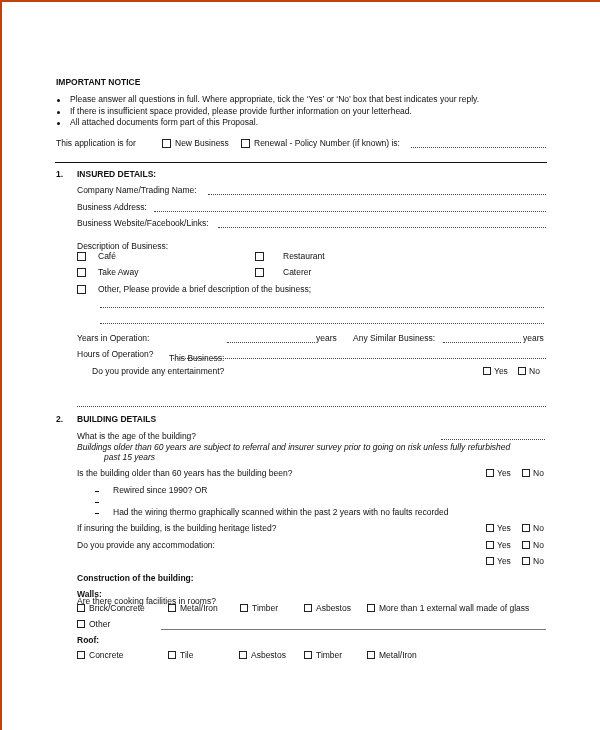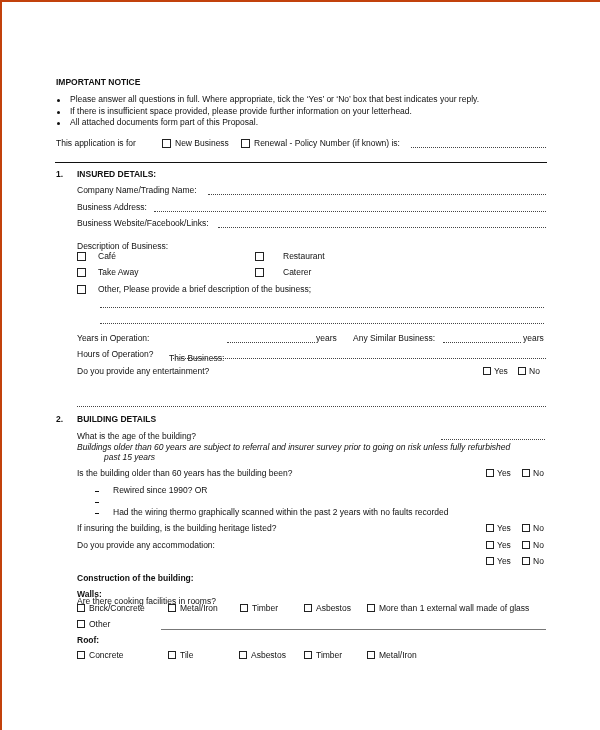--- a/index.html
+++ b/index.html
@@ -88,21 +88,21 @@
   <div class="abs" style="left:167px; top:331px;margin-top:20px;">This Business:</div>
   <div class="dots" style="left:225px; width:88px; top:340px;"></div>
   <div class="abs" style="left:314px; top:331px;">years</div>
   <div class="abs" style="left:351px; top:331px;">Any Similar Business:</div>
   <div class="dots" style="left:441px; width:78px; top:340px;"></div>
   <div class="abs" style="left:521px; top:331px;">years</div>
 
   <div class="abs" style="left:75px; top:347px;text-align:center;">Hours of Operation?</div>
   <div class="dots" style="left:169px; width:375px; top:356px;"></div>
 
-  <div class="abs" style="left:75px; top:364px;">Do you provide any entertainment?</div>
+  <div class="abs" style="left:90px; top:364px;">Do you provide any entertainment?</div>
   <div class="cb" style="left:481px; top:365px;"></div>
   <div class="abs" style="left:492px; top:364px;">Yes</div>
   <div class="cb" style="left:516px; top:365px;"></div>
   <div class="abs" style="left:527px; top:364px;">No</div>
 
   <div class="dots" style="left:75px; width:469px; top:404px;"></div>
 
   <div class="abs bold" style="left:54px; top:412px;">2.</div>
   <div class="abs bold" style="left:75px; top:412px;">BUILDING DETAILS</div>
 

